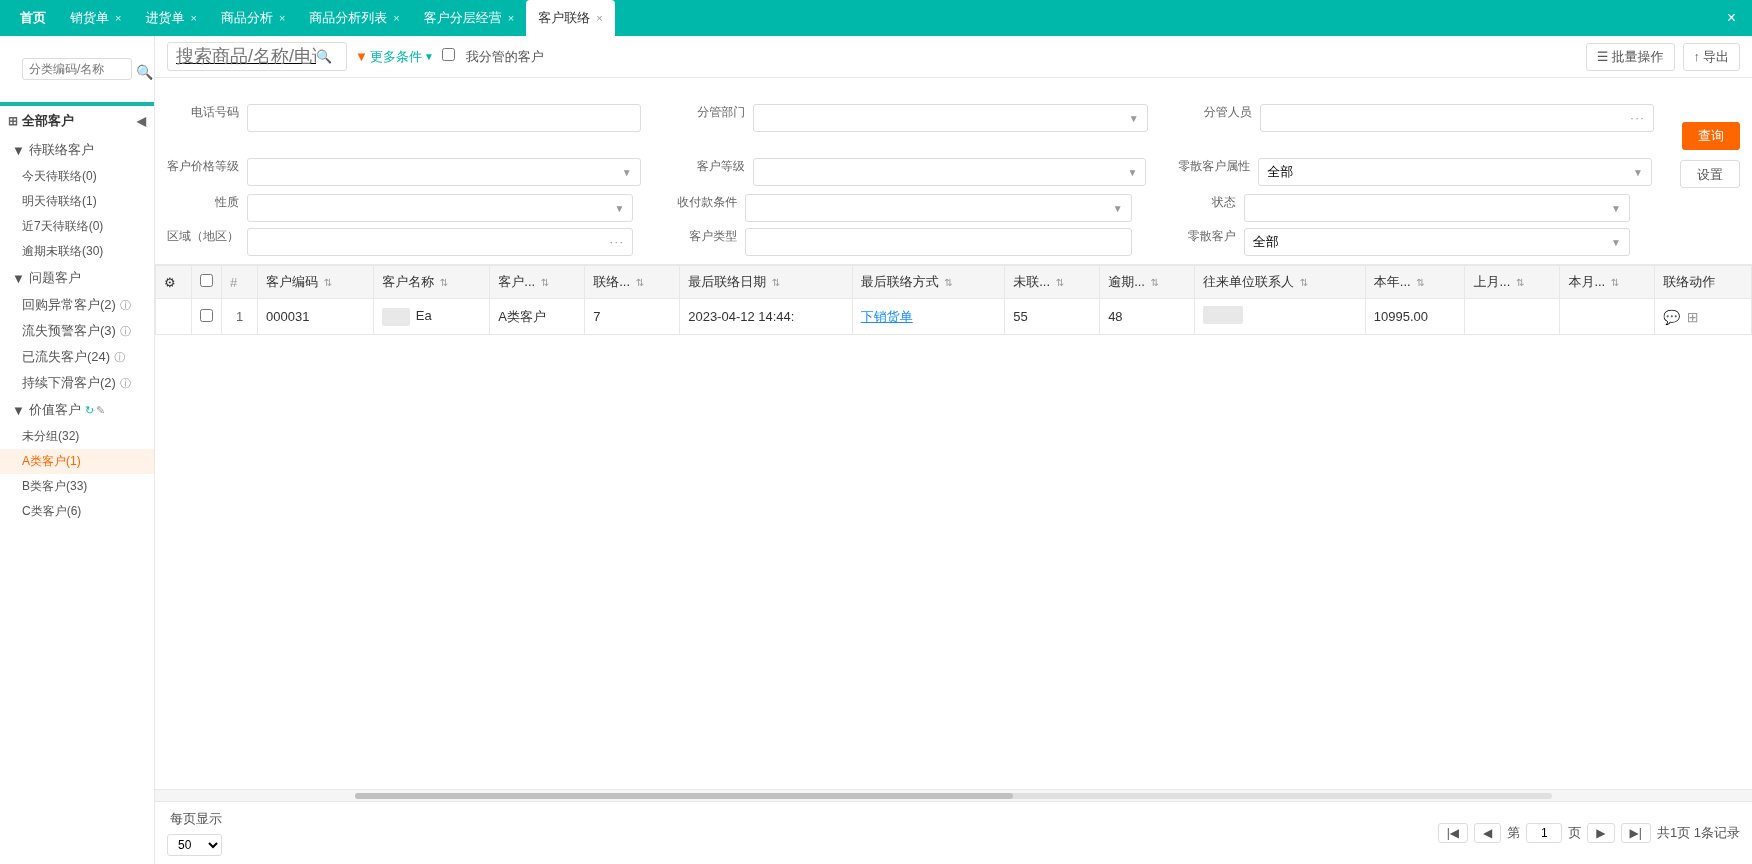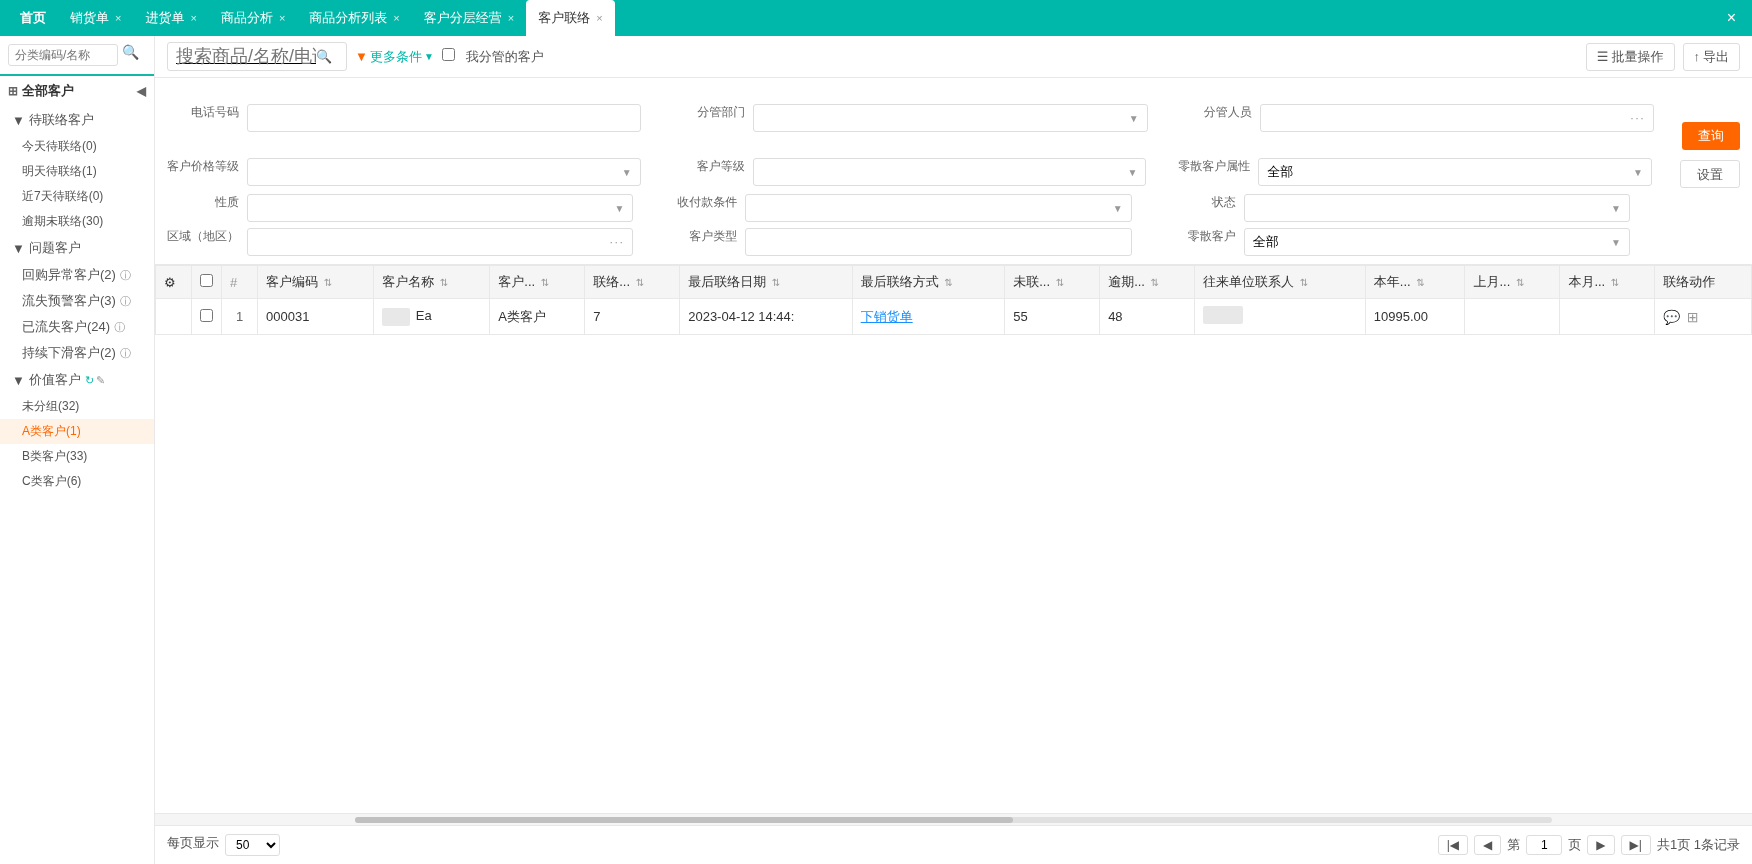--- a/index.html
+++ b/index.html
@@ -30,22 +30,22 @@
     .main-layout {
       display: flex; height: calc(864px - 36px);
     }
 
     
     .sidebar {
       width: 155px; background: #fff; border-right: 1px solid #e8e8e8;
       overflow-y: auto; flex-shrink: 0;
     }
     .sidebar-search {
-      display: flex; align-items: flex-start; padding: 8px;
-      border-bottom: 2px solid #14b8a6;
+      display: flex; align-items: flex-end; padding: 22px;
+      border-bottom: 4px solid #14b8a6;
     }
     .sidebar-search input {
       border: 1px solid #ddd; border-radius: 3px; padding: 3px 6px;
       width: 110px; font-size: 12px; outline: none;
     }
     .sidebar-search .search-icon {
       margin-left: 4px; color: #00b8a9; cursor: pointer; font-size: 14px;
     }
 
     .sidebar-section-header {
@@ -575,21 +575,21 @@
       </table>
     </div>
 
     <div class="scroll-bar-area">
       <div class="scroll-bar-track">
         <div class="scroll-bar-thumb"></div>
       </div>
     </div>
 
     <div class="table-footer">
-      <div style="display:flex;align-items:flex-start;gap:6px;">
+      <div style="display:flex;align-items:flex-end;gap:6px;flex-direction:column;">
         <span>每页显示</span>
         <select class="footer-size-select">
           <option value="50">50</option>
           <option value="100">100</option>
           <option value="200">200</option>
         </select>
       </div>
       <div class="pagination">
         <button class="page-btn">|◀</button>
         <button class="page-btn">◀</button>

